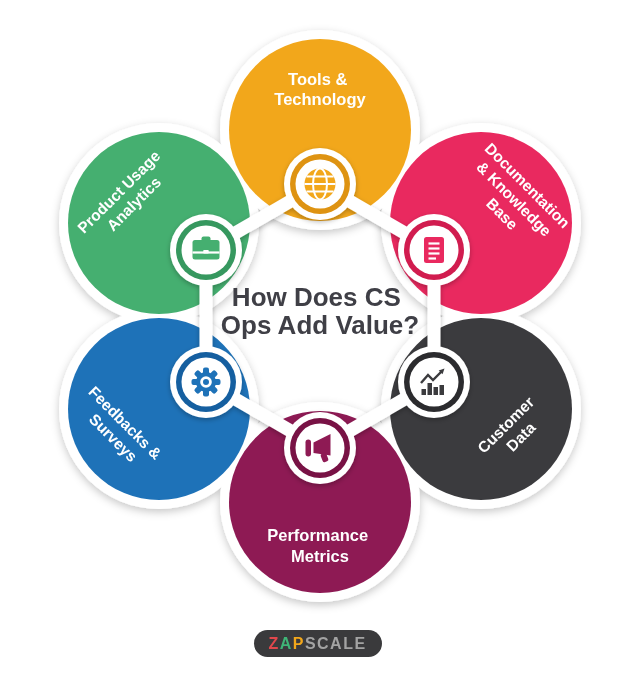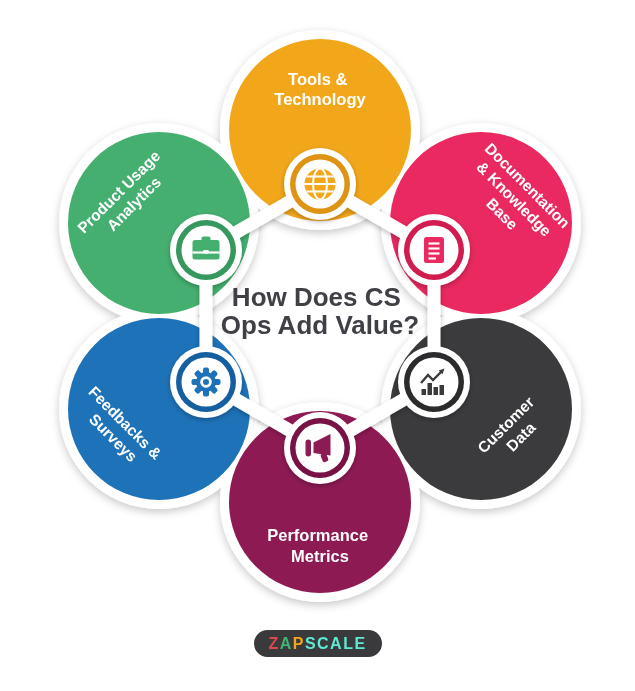--- a/index.html
+++ b/index.html
@@ -175,15 +175,15 @@
       <line x1="-13.5" y1="2.5" x2="13.5" y2="2.5" stroke="#ffffff" stroke-width="2.2"></line>
       <rect x="-2.75" y="0" width="5.5" height="3.5" rx="0.8" fill="#ffffff"></rect>
     </g>
   </g>
 </svg>
 
 <div class="logo" style="background-color: rgb(58, 58, 60);">
   <span style="color: rgb(224, 71, 76);">Z</span>
   <span style="color: rgb(63, 181, 119);">A</span>
   <span style="color: rgb(242, 167, 27);">P</span>
-  <span style="color: #5eead4;">SCALE</span>
+  <span style="color: #a3a3a3;">SCALE</span>
 </div>
 </div>
 
 </body></html>

